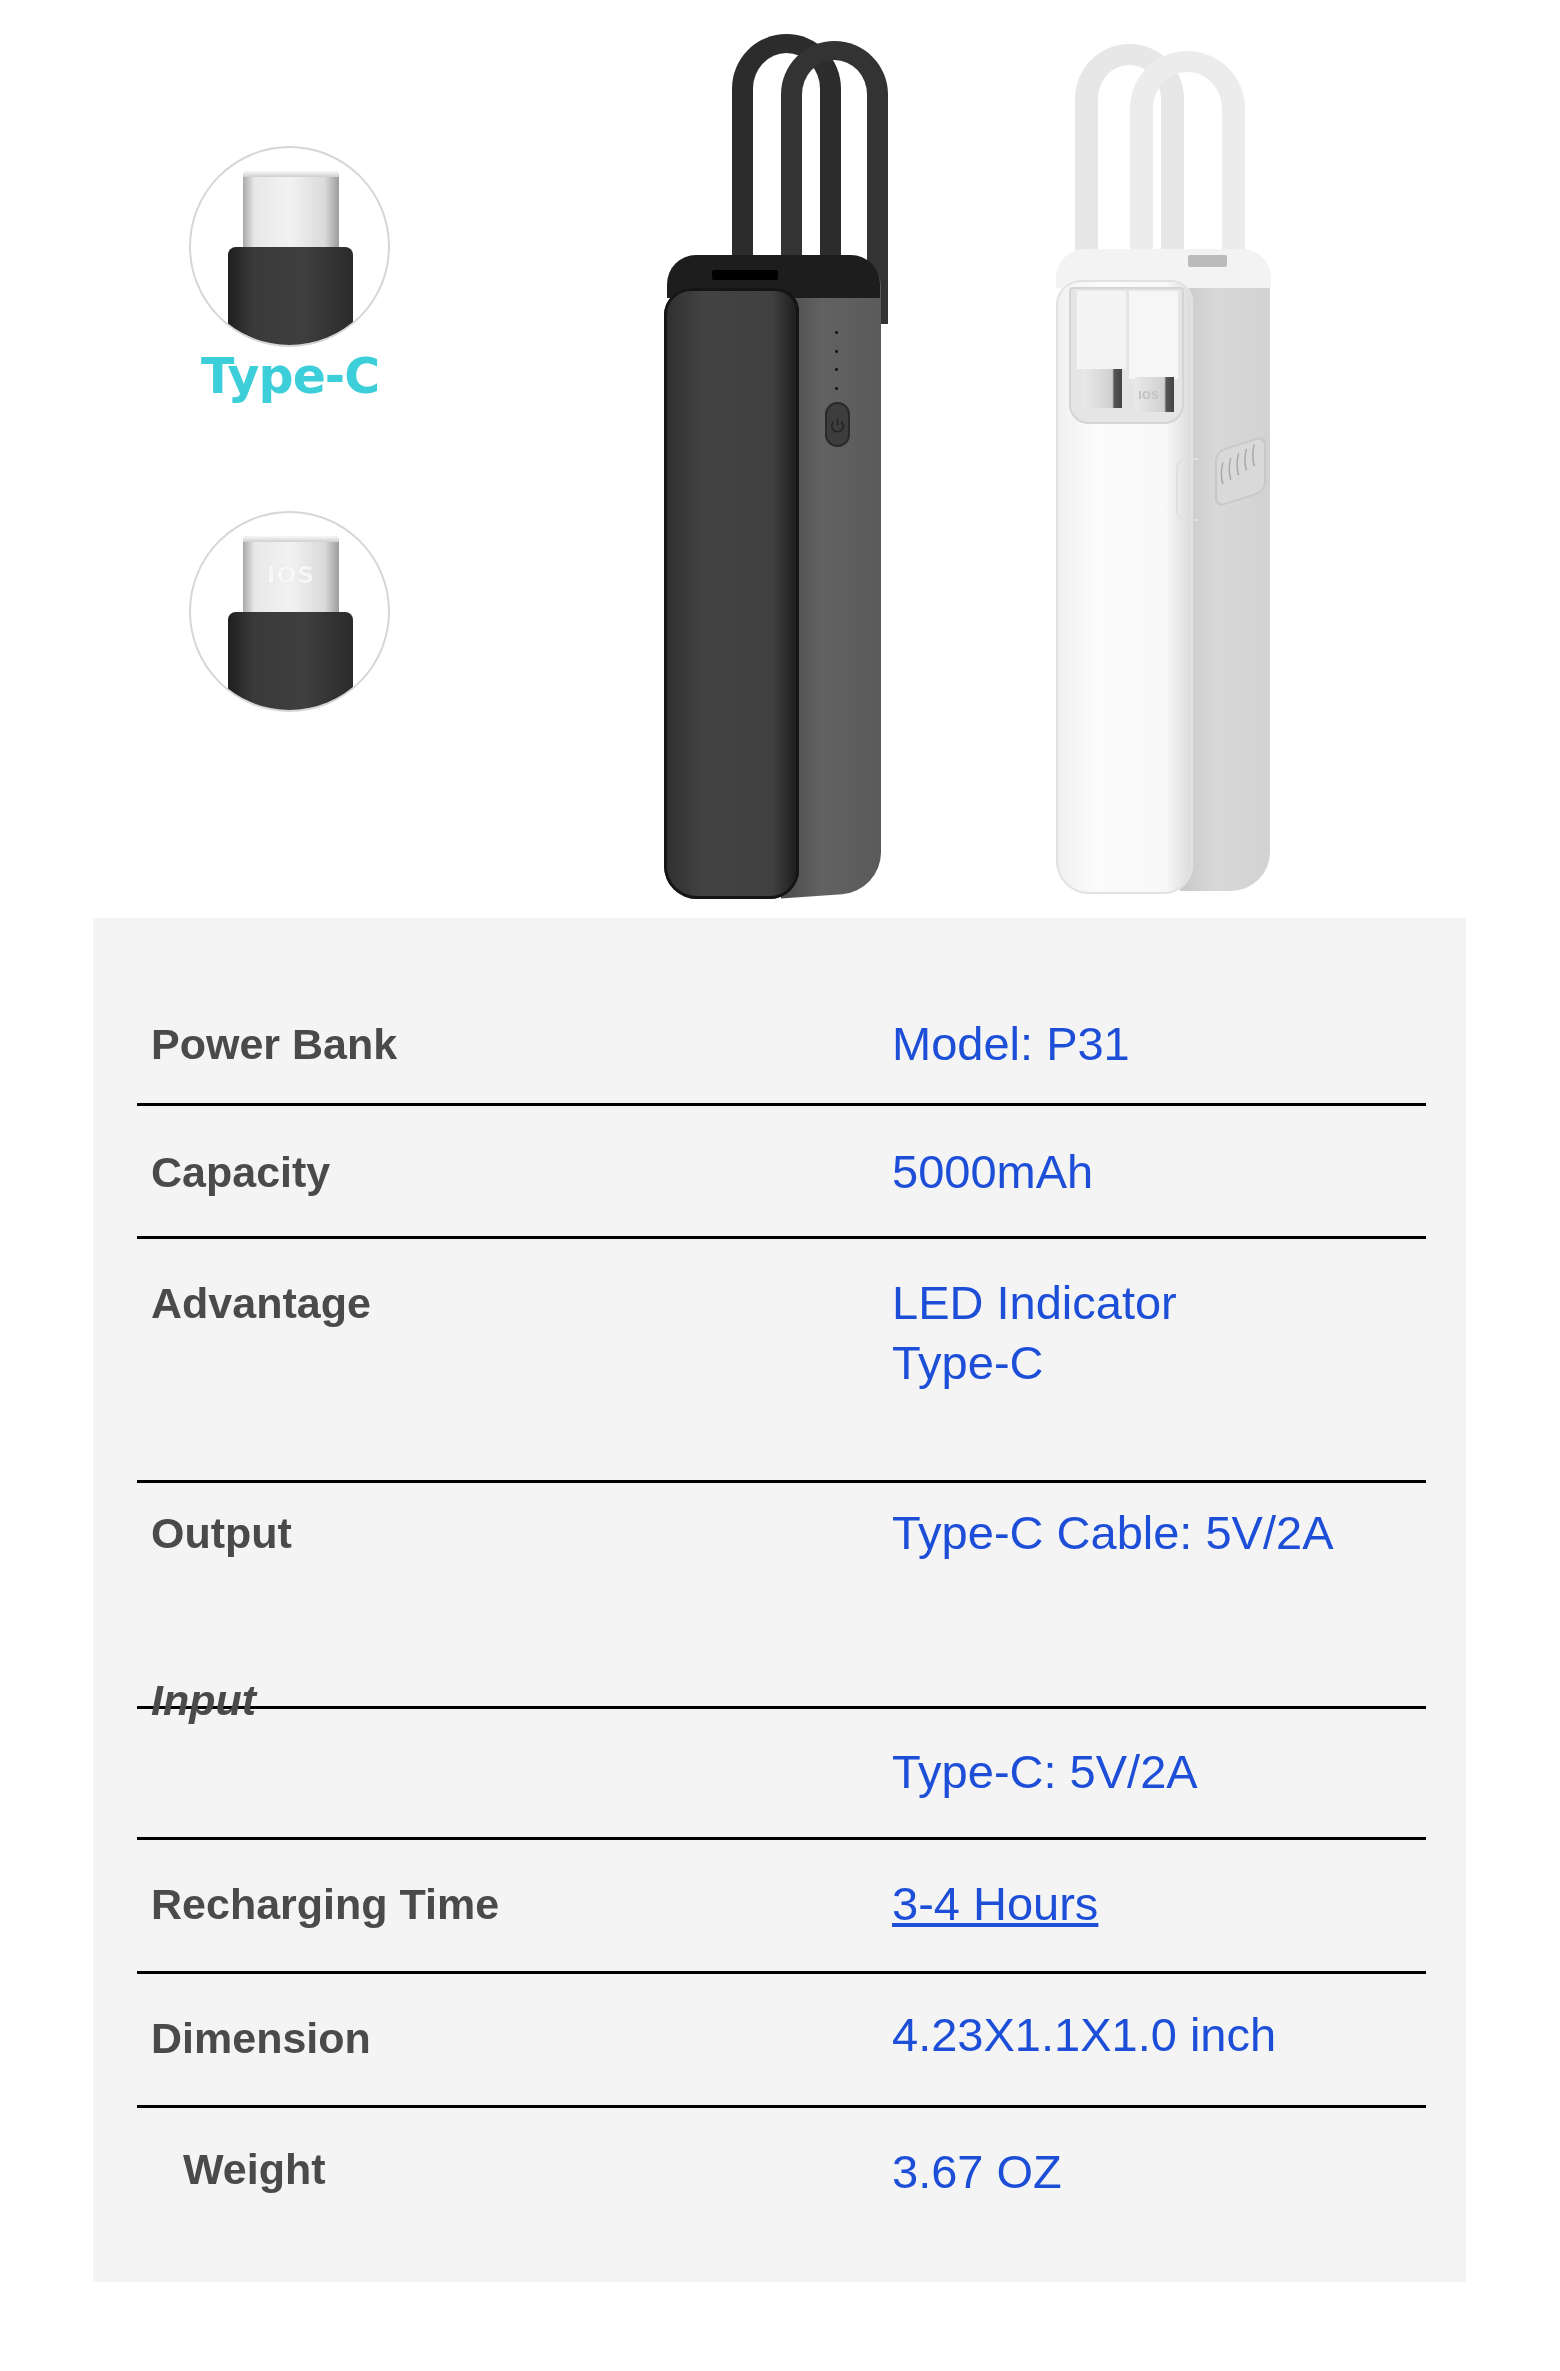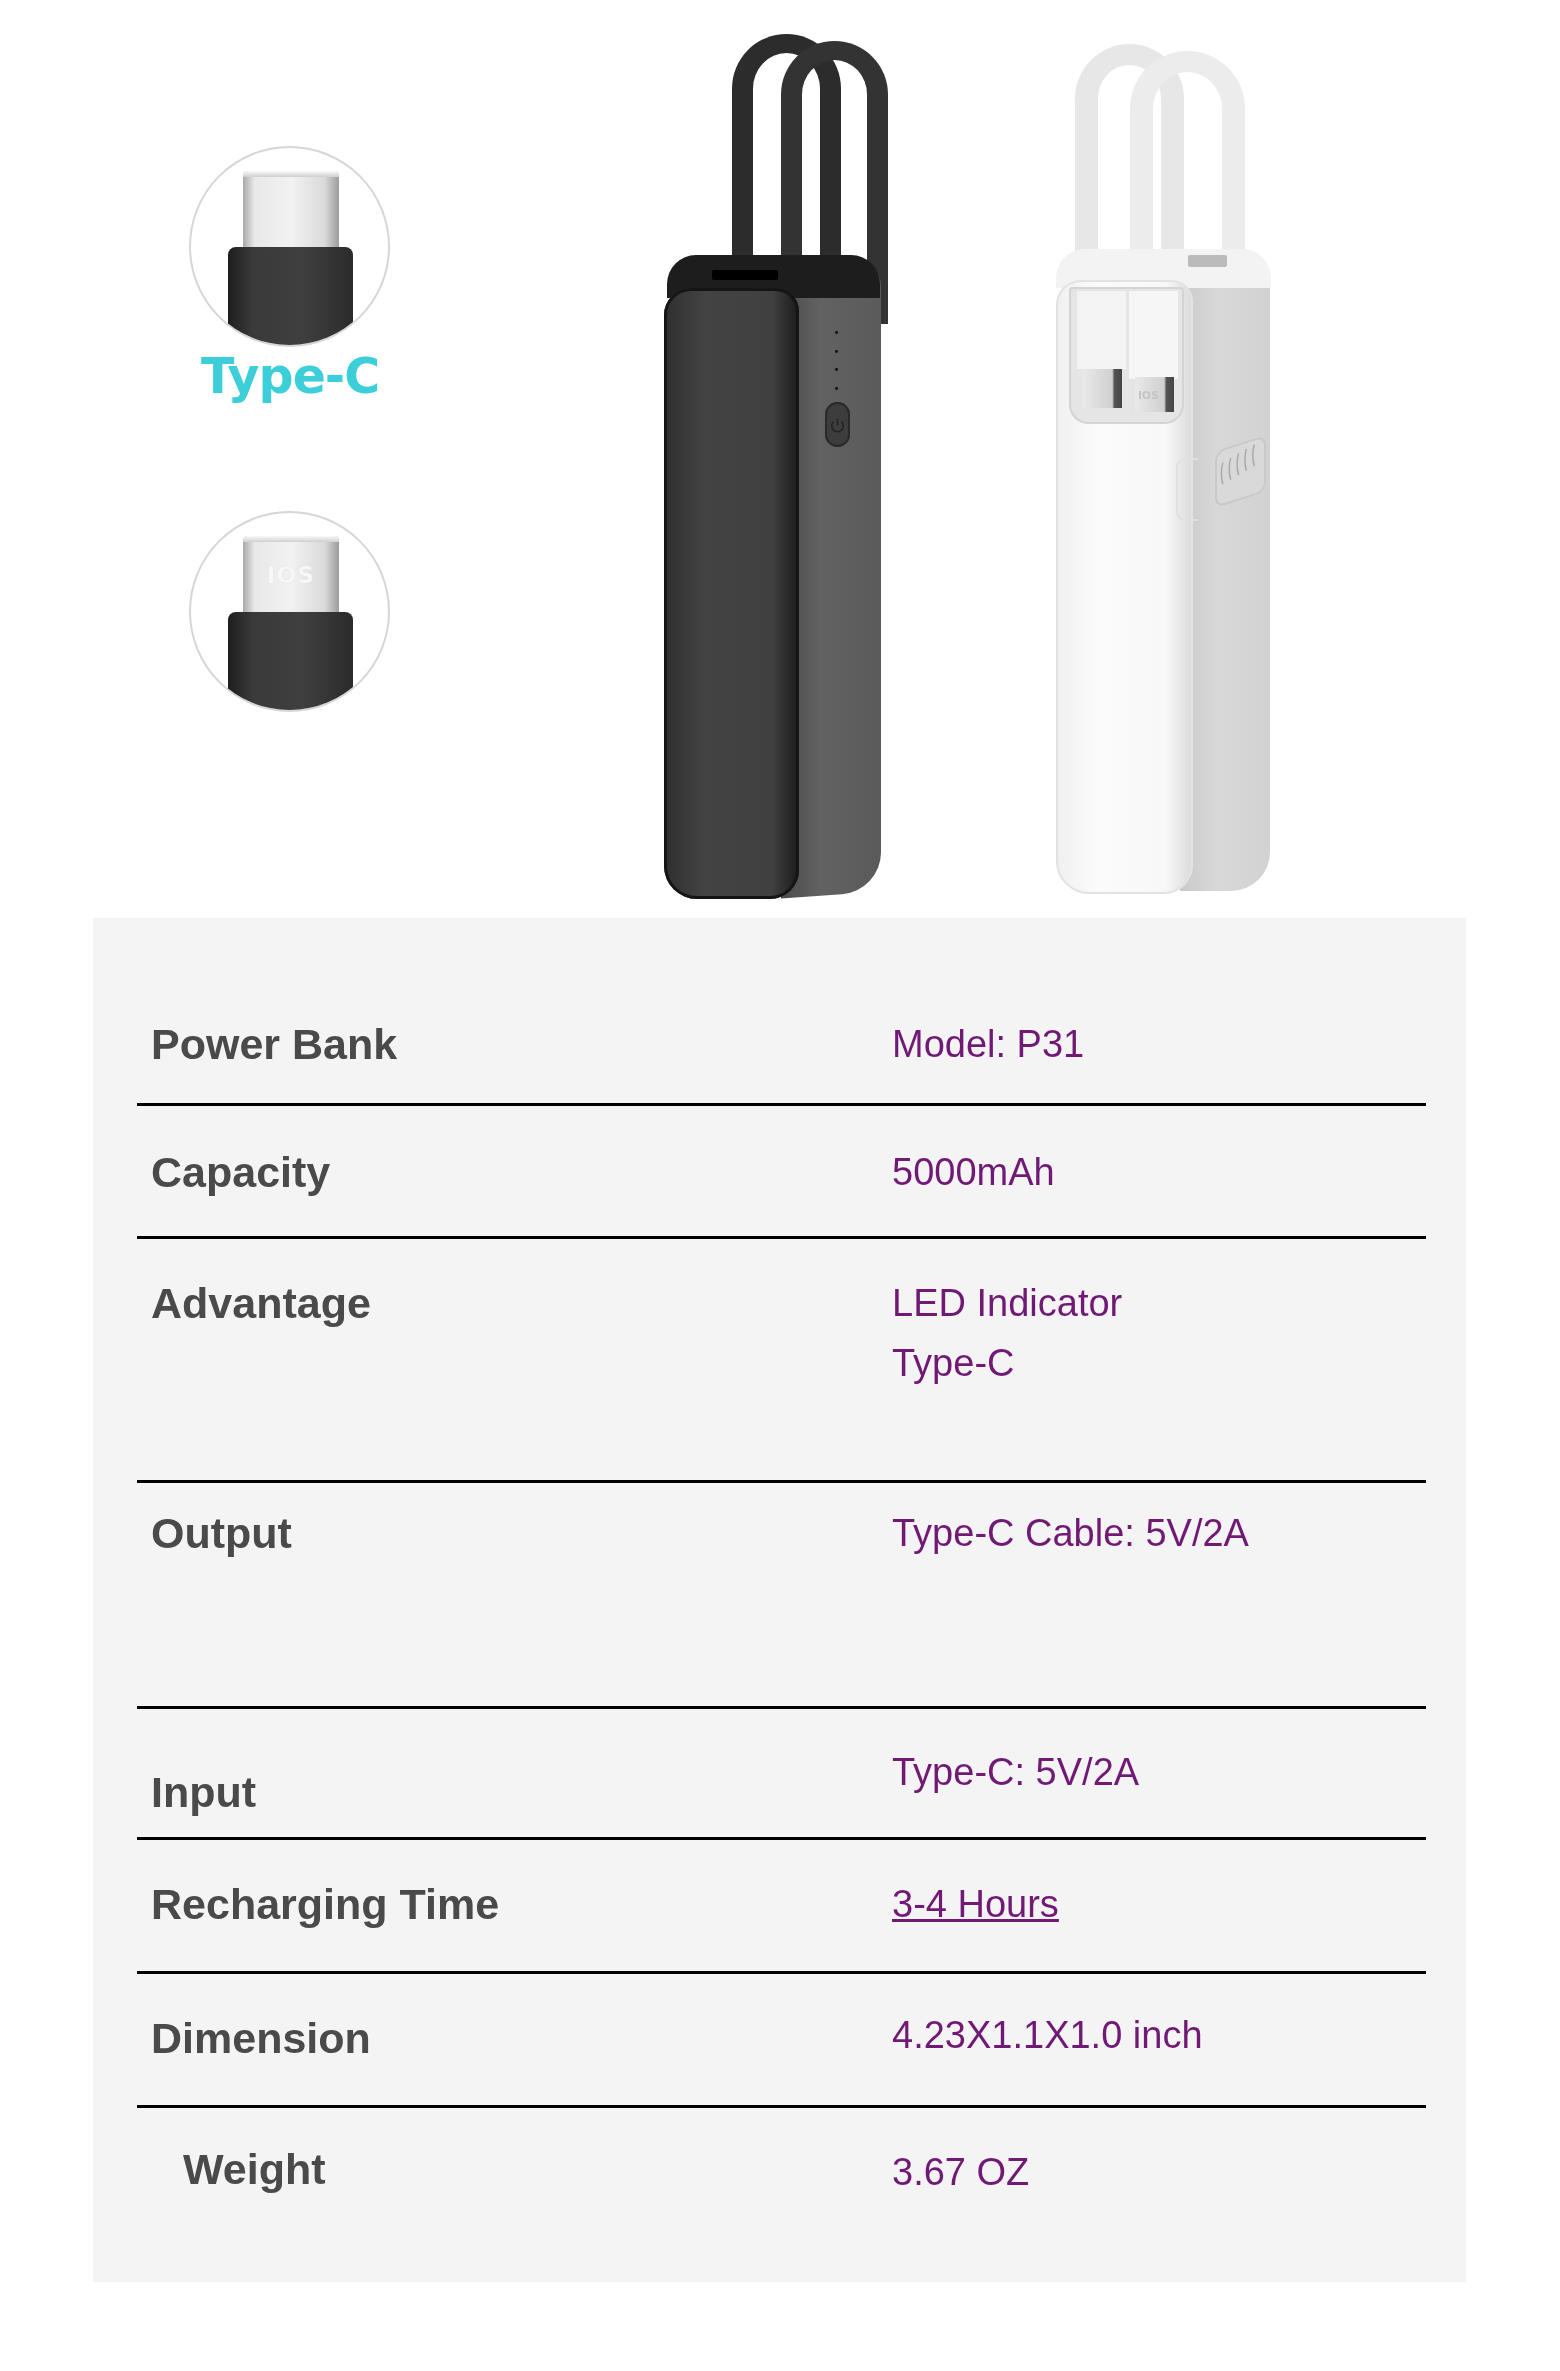--- a/index.html
+++ b/index.html
@@ -27,21 +27,21 @@
 
   
   .bank { position: absolute; }
   .cable { position:absolute; border-style: solid; border-bottom: none;
            border-radius: 68px 68px 0 0; box-sizing: border-box; }
 
   
   .panel { position:absolute; left:93px; top:918px; width:1373px; height:1364px; background:#f4f4f4; }
   .rule { position:absolute; left:137px; width:1289px; height:2.9px; background:#000; }
   .lbl { position:absolute; left:151px; font-weight:bold; font-size:43px; color:#4a4a4a; line-height:60px; }
-  .val { position:absolute; left:892px; font-size:38px; color:#701a75; line-height:60px; }
+  .val { position:absolute; left:892px; font-size:47px; color:#1d4ed8; line-height:60px; }
   .val div { height: 60px; }
 </style>
 </head>
 <body>
 
 <div class="badge" style="top:146px;">
   <div class="plug">
       <div class="shine"></div>
     </div>
   <div class="boot"></div>
@@ -135,21 +135,21 @@
   <div>Type-C</div>
 </div>
 <div class="rule" style="top:1480px;"></div>
 
 <div class="lbl" style="top:1503px;">Output</div>
 <div class="val" style="top:1503px;">
   <div>Type-C Cable: 5V/2A</div>
 </div>
 <div class="rule" style="top:1706px;"></div>
 
-<div class="lbl" style="top:1762px;">Input</div>
+<div class="lbl" style="top:1670px;font-style:italic;">Input</div>
 <div class="val" style="top:1742px;">
     <div>Type-C: 5V/2A</div>
   </div>
 <div class="rule" style="top:1837px;"></div>
 
 <div class="lbl" style="top:1874px;">Recharging Time</div>
 <div class="val" style="top:1874px;text-decoration:underline;">
     <div>3-4 Hours</div>
   </div>
 <div class="rule" style="top:1971px;"></div>

